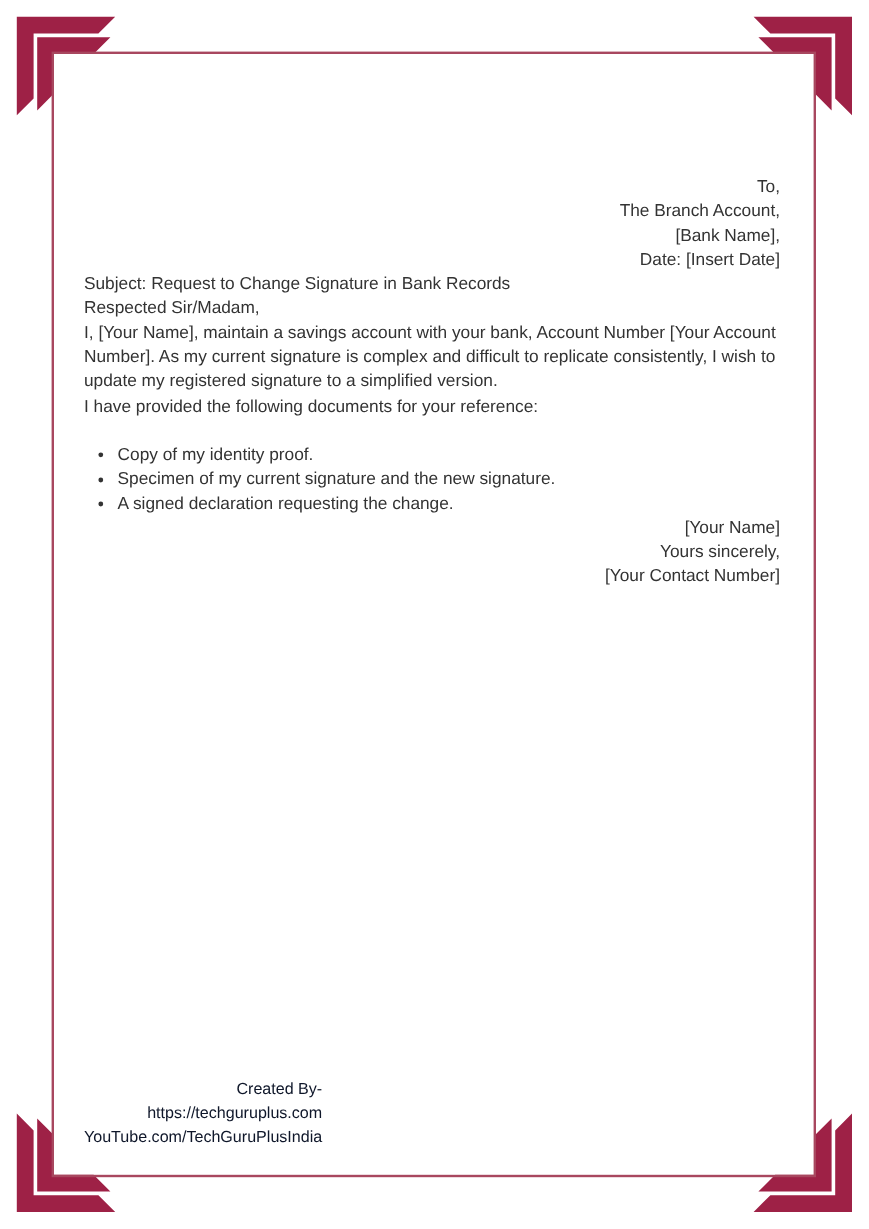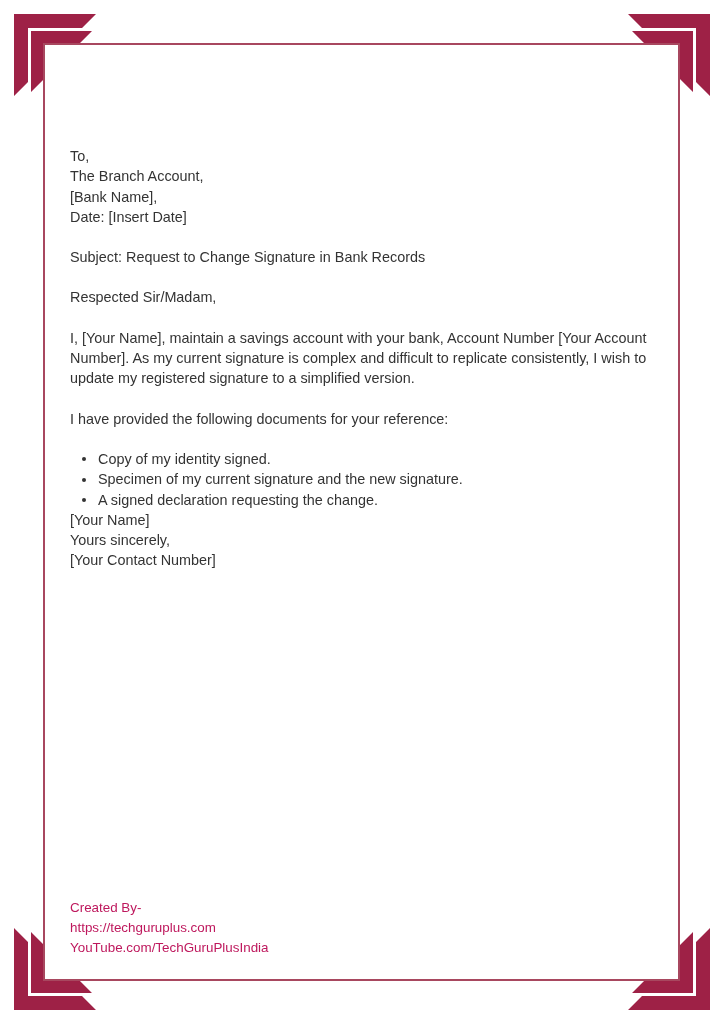--- a/index.html
+++ b/index.html
@@ -55,26 +55,26 @@
     width: 580px;
     color: #333333;
     font-size: 14.4px;
     line-height: 20.3px;
   }
 
   .block {
     margin: 0;
   }
   .block + .block {
-    margin-top: 20px;
   }
 
   .line {
     display: block;
     white-space: pre;
+    text-align: right;
   }
 
   ul.doc-list {
     margin: 20px 0 0 0;
     padding-left: 28px;
     list-style: none;
   }
   ul.doc-list li {
     position: relative;
     padding-left: 0;
@@ -94,21 +94,21 @@
 
   .para {
     margin: 0;
   }
 
   
   .credit {
     position: absolute;
     left: 70px;
     top: 898px;
-    color: #be185d;
+    color: #0f172a;
     font-size: 13.4px;
     line-height: 20px;
   }
   .credit .line { white-space: pre; }
 </style>
 </head>
 <body>
 
 <div class="page">
 
@@ -153,21 +153,21 @@
 
     <div class="block">Subject: Request to Change Signature in Bank Records</div>
 
     <div class="block">Respected Sir/Madam,</div>
 
     <p class="block para">I, [Your Name], maintain a savings account with your bank, Account Number [Your Account Number]. As my current signature is complex and difficult to replicate consistently, I wish to update my registered signature to a simplified version.</p>
 
     <div class="block">I have provided the following documents for your reference:</div>
 
     <ul class="doc-list">
-      <li>Copy of my identity signed.</li>
+      <li>Copy of my identity proof.</li>
       <li>Specimen of my current signature and the new signature.</li>
       <li>A signed declaration requesting the change.</li>
     </ul>
 
 
     <div class="block">
       <span class="line">[Your Name]</span>
       <span class="line">Yours sincerely,</span>
       <span class="line">[Your Contact Number]</span>
     </div>

